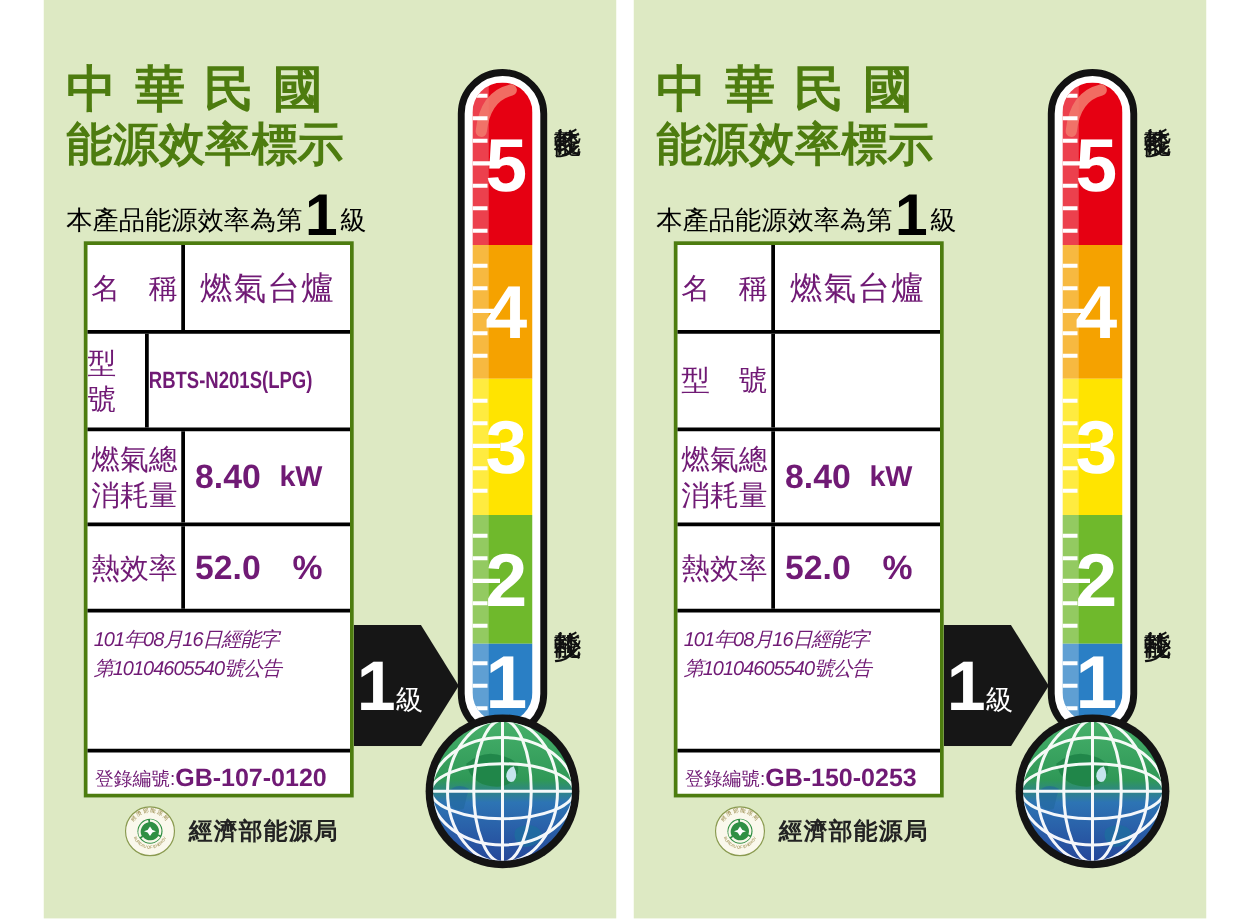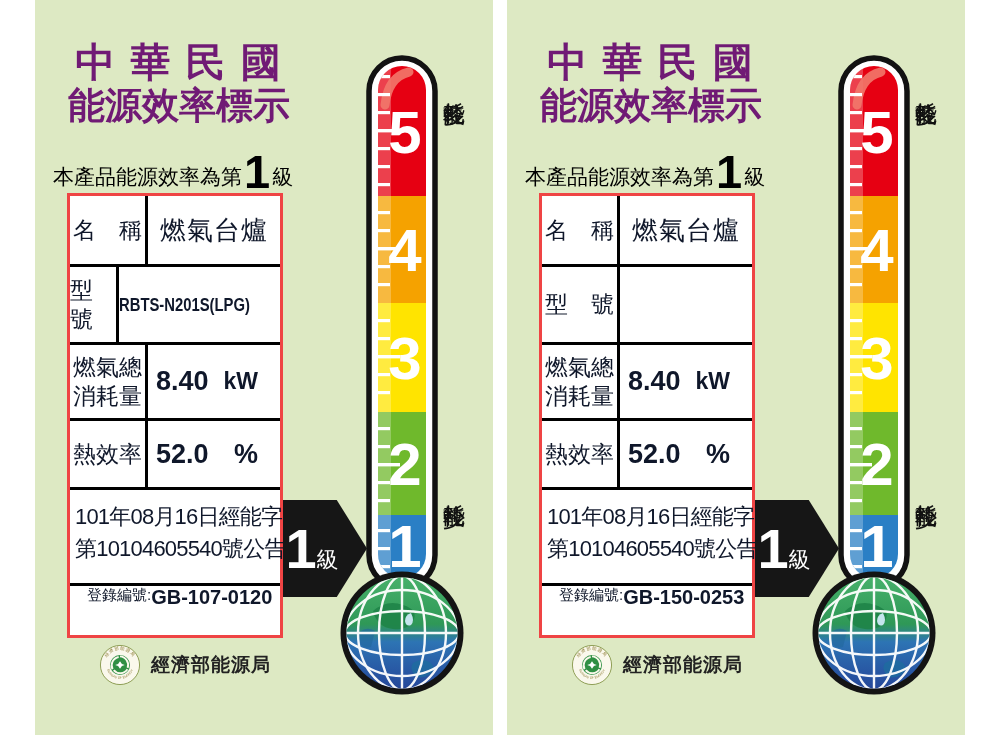--- a/index.html
+++ b/index.html
@@ -2,36 +2,36 @@
 <html><head>
 <meta charset="utf-8">
 <style>
   html,body{margin:0;padding:0;background:#ffffff;}
   #stage{position:relative;width:1000px;height:735px;overflow:hidden;background:#ffffff;
          font-family:"Liberation Sans","DejaVu Sans",sans-serif;}
   .card{position:absolute;top:0;width:458px;height:735px;background:#dde9c3;}
   #card0{left:35px}
   #card1{left:507px}
 
-  .title{position:absolute;left:18px;top:40px;width:252px;text-align:center;
-         color:#701a75;font-weight:bold;line-height:1.12;}
+  .title{position:absolute;left:18px;top:50px;width:252px;
+         color:#4d7c0f;font-weight:bold;line-height:1.12;}
   .t1{font-size:40px;letter-spacing:2px;white-space:nowrap;}
   .t2{font-size:37px;white-space:nowrap;}
 
   .grade{position:absolute;left:18px;top:137px;display:flex;align-items:flex-end;color:#000000;white-space:nowrap;margin-top:16px;}
   .g-pre,.g-suf{font-size:21px;line-height:1.3;}
   .g-num{font-size:47px;font-weight:bold;line-height:0.80;margin:0 2px;}
 
   .spec{position:absolute;left:32px;top:193px;width:216px;height:445px;background:#ffffff;
-        border:3px solid #ef4444;box-sizing:border-box;color:#0f172a;}
+        border:3px solid #4d7c0f;box-sizing:border-box;color:#701a75;}
   .row{display:flex;box-sizing:border-box;border-bottom:3px solid #000;}
   .r1{height:71px}.r2{height:78px}.r3{height:76px}.r4{height:69px}
-  .r5{height:96px;display:block;padding:11px 0 0 5px;font-size:22px;letter-spacing:-0.8px;
-      line-height:1.45;white-space:nowrap;}
-  .r6{height:42px;border-bottom:none;align-items:flex-start;padding-left:17px;white-space:nowrap;}
+  .r5{height:112px;display:block;padding:11px 0 0 5px;font-size:16px;letter-spacing:-0.8px;
+      line-height:1.45;white-space:nowrap;font-style:italic;}
+  .r6{height:42px;border-bottom:none;align-items:center;padding-left:6px;white-space:nowrap;}
   .lab{width:78px;border-right:3px solid #000;box-sizing:border-box;display:flex;flex-direction:column;
        align-items:center;justify-content:center;font-size:23px;line-height:1.25;}
   .val{flex:1;display:flex;align-items:center;}
   .v-name{justify-content:center;font-size:26px;letter-spacing:1px;}
   .v-model{font-size:19px;font-weight:bold;padding-left:0;}
   .v-model span{display:inline-block;transform:scaleX(0.78);transform-origin:left center;white-space:nowrap;}
   .big-val{font-size:27px;font-weight:bold;padding-left:8px;}
   .unit{font-size:23px;font-weight:bold;margin-left:auto;margin-right:22px;}
   .unit-pct{font-size:27px;}
   .reg-lab{font-size:15px;}

